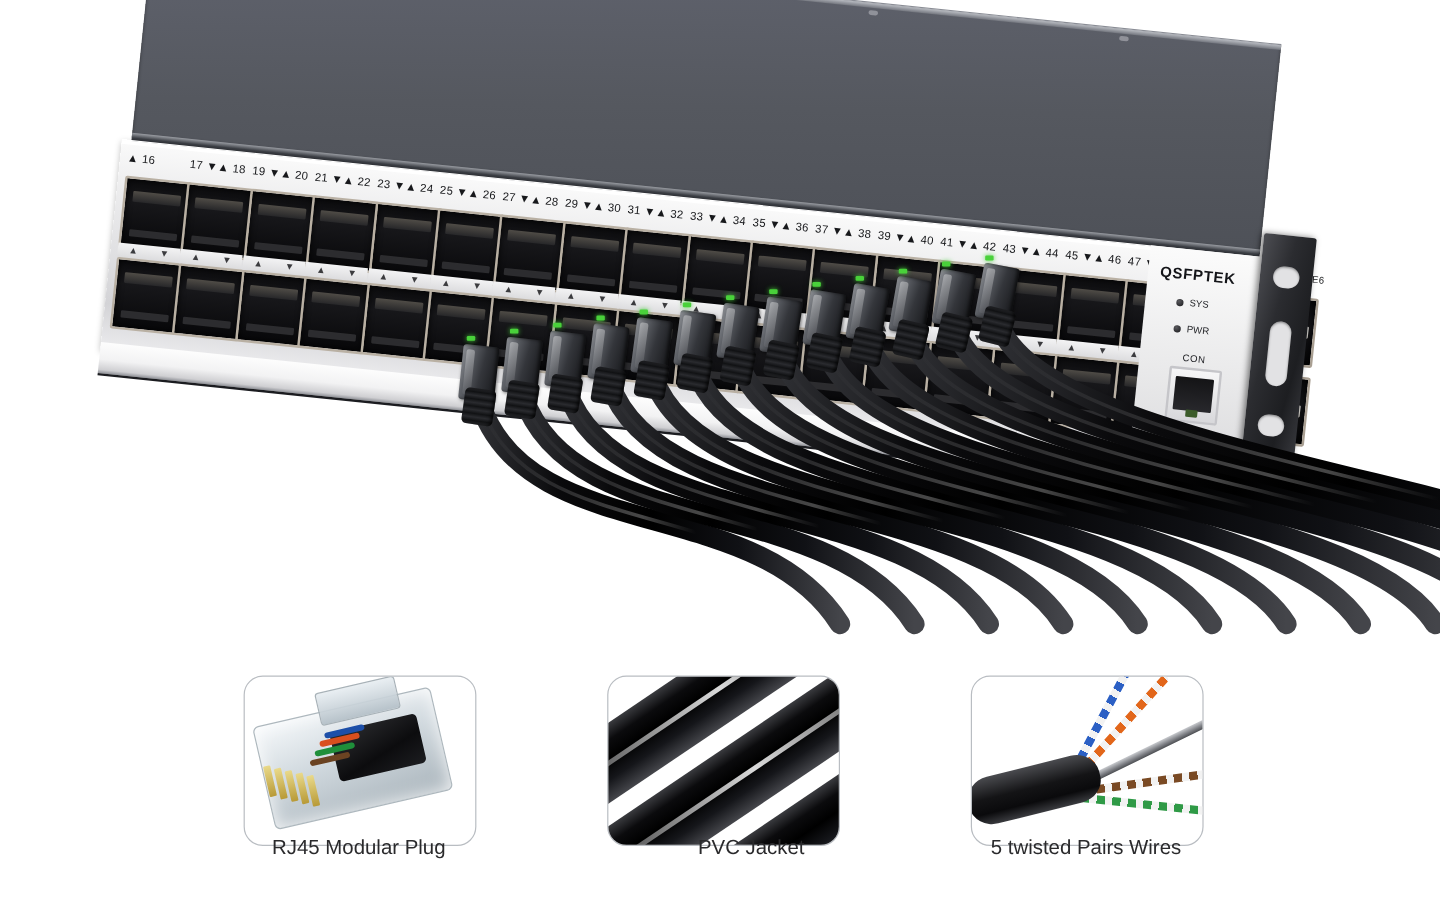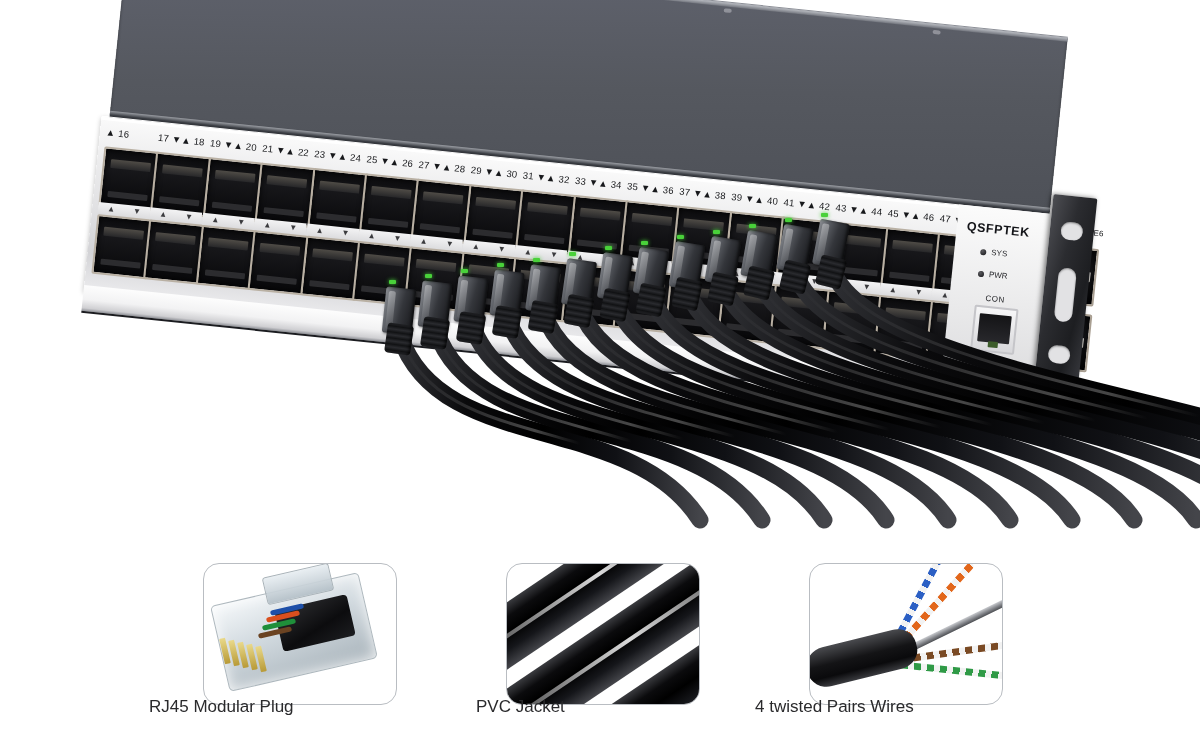--- a/index.html
+++ b/index.html
@@ -153,21 +153,21 @@
   .led-g{position:absolute;width:7px;height:4px;background:#49d13a;border-radius:1px;
     box-shadow:0 0 4px #49d13a;}
 
   
   .thumbs{position:absolute;left:0;top:545px;width:1200px;height:205px;}
   .thumb{
     position:absolute;width:192px;height:140px;border-radius:16px;
     border:1.5px solid #b9bdc2;background:#fff;overflow:hidden;
   }
   .caption{
-    position:absolute;width:300px;text-align:left;top:152px;
+    position:absolute;width:300px;text-align:center;top:152px;
     font-size:17px;color:#2a2a2c;font-family:"Liberation Sans",sans-serif;
   }
 
   
   .plug-body{
     position:absolute;left:14px;top:24px;width:150px;height:86px;
     transform:rotate(-13deg);border-radius:5px;
     background:linear-gradient(170deg,rgba(245,248,250,.95),rgba(205,214,220,.92) 45%,rgba(160,172,180,.9));
     border:1px solid #aeb8be;box-shadow:inset 0 0 14px rgba(255,255,255,.9);
   }
@@ -535,15 +535,15 @@
     <div class="thumb" style="left:809px;top:18px;">
       <div class="pairwrap" id="pairwrap">
           <div class="pair" style="left: 78px; top: 88px; width: 118px; transform: rotate(-62deg); background: repeating-linear-gradient(90deg, rgb(43, 95, 196) 0px, rgb(43, 95, 196) 7px, rgb(242, 242, 242) 7px, rgb(242, 242, 242) 13px);"></div>
           <div class="pair" style="left: 78px; top: 90px; width: 126px; transform: rotate(-48deg); background: repeating-linear-gradient(90deg, rgb(226, 102, 26) 0px, rgb(226, 102, 26) 7px, rgb(242, 242, 242) 7px, rgb(242, 242, 242) 13px);"></div>
           <div class="pair" style="left: 78px; top: 92px; width: 150px; transform: rotate(-26deg); background: linear-gradient(rgb(201, 203, 207), rgb(123, 125, 130) 60%, rgb(76, 78, 82));"></div>
           <div class="pair" style="left: 78px; top: 94px; width: 132px; transform: rotate(-8deg); background: repeating-linear-gradient(90deg, rgb(122, 74, 36) 0px, rgb(122, 74, 36) 7px, rgb(242, 242, 242) 7px, rgb(242, 242, 242) 13px);"></div>
           <div class="pair" style="left: 78px; top: 96px; width: 146px; transform: rotate(6deg); background: repeating-linear-gradient(90deg, rgb(47, 154, 70) 0px, rgb(47, 154, 70) 7px, rgb(242, 242, 242) 7px, rgb(242, 242, 242) 13px);"></div>
         </div>
       <div class="sheath"></div>
     </div>
-    <div class="caption" style="left:755px;">4 twisted Pairs Wires</div>
+    <div class="caption" style="left:755px;">5 twisted Pairs Wires</div>
   </div>
 </div>
 
 </body></html>

